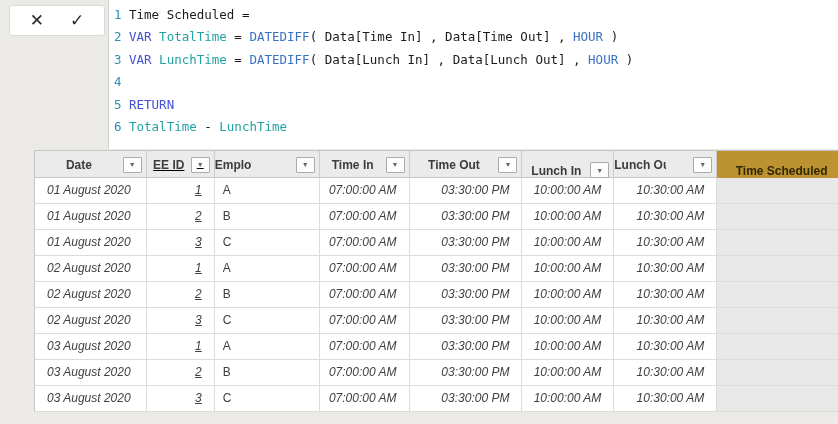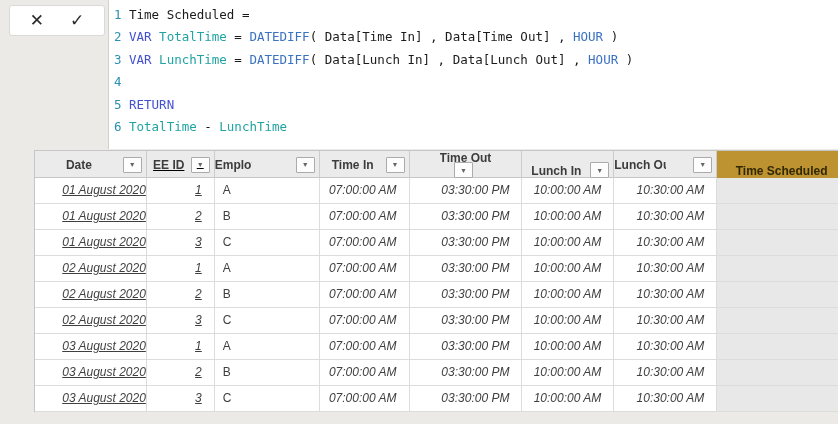--- a/index.html
+++ b/index.html
@@ -38,22 +38,22 @@
   .hcell.hl .hlabel{color:#322800;}
 
   .trow{display:flex;height:26px;}
   .tcell{box-sizing:border-box;height:26px;line-height:25px;font-size:12px;color:#3F3F3F;
     font-style:italic;border-right:1px solid #DCDCDC;border-bottom:1px solid #DCDCDC;
     white-space:nowrap;overflow:hidden;background:#FFFFFF;}
   .tcell:last-child{border-right:none;}
   .tcell.hlcell{background:#E8E8E8;}
 
   .c0{width:112px;}.c1{width:68px;text-decoration:underline;}.c2{width:105px;gap:44px;}.c3{width:90px;}
-  .c4{width:113px;flex-direction:column;}.c5{width:92px;align-items:flex-end;}.c6{width:103px;gap:27px;}.c7{width:152px;}
-  .tcell.c0{text-align:right;padding-left:12px;text-decoration:underline;}
+  .c4{width:113px;}.c5{width:92px;align-items:flex-end;}.c6{width:103px;gap:27px;}.c7{width:152px;}
+  .tcell.c0{text-align:left;padding-left:12px;}
   .tcell.c2{text-align:left;padding-left:8px;font-style:normal;}
   .tcell.c1,.tcell.c3,.tcell.c4,.tcell.c5,.tcell.c6,.tcell.c7{text-align:right;padding-right:12px;}
 </style>
 </head>
 <body>
 
 <div class="app">
 
   <div class="formula-bar">
     <div class="commit-box">

